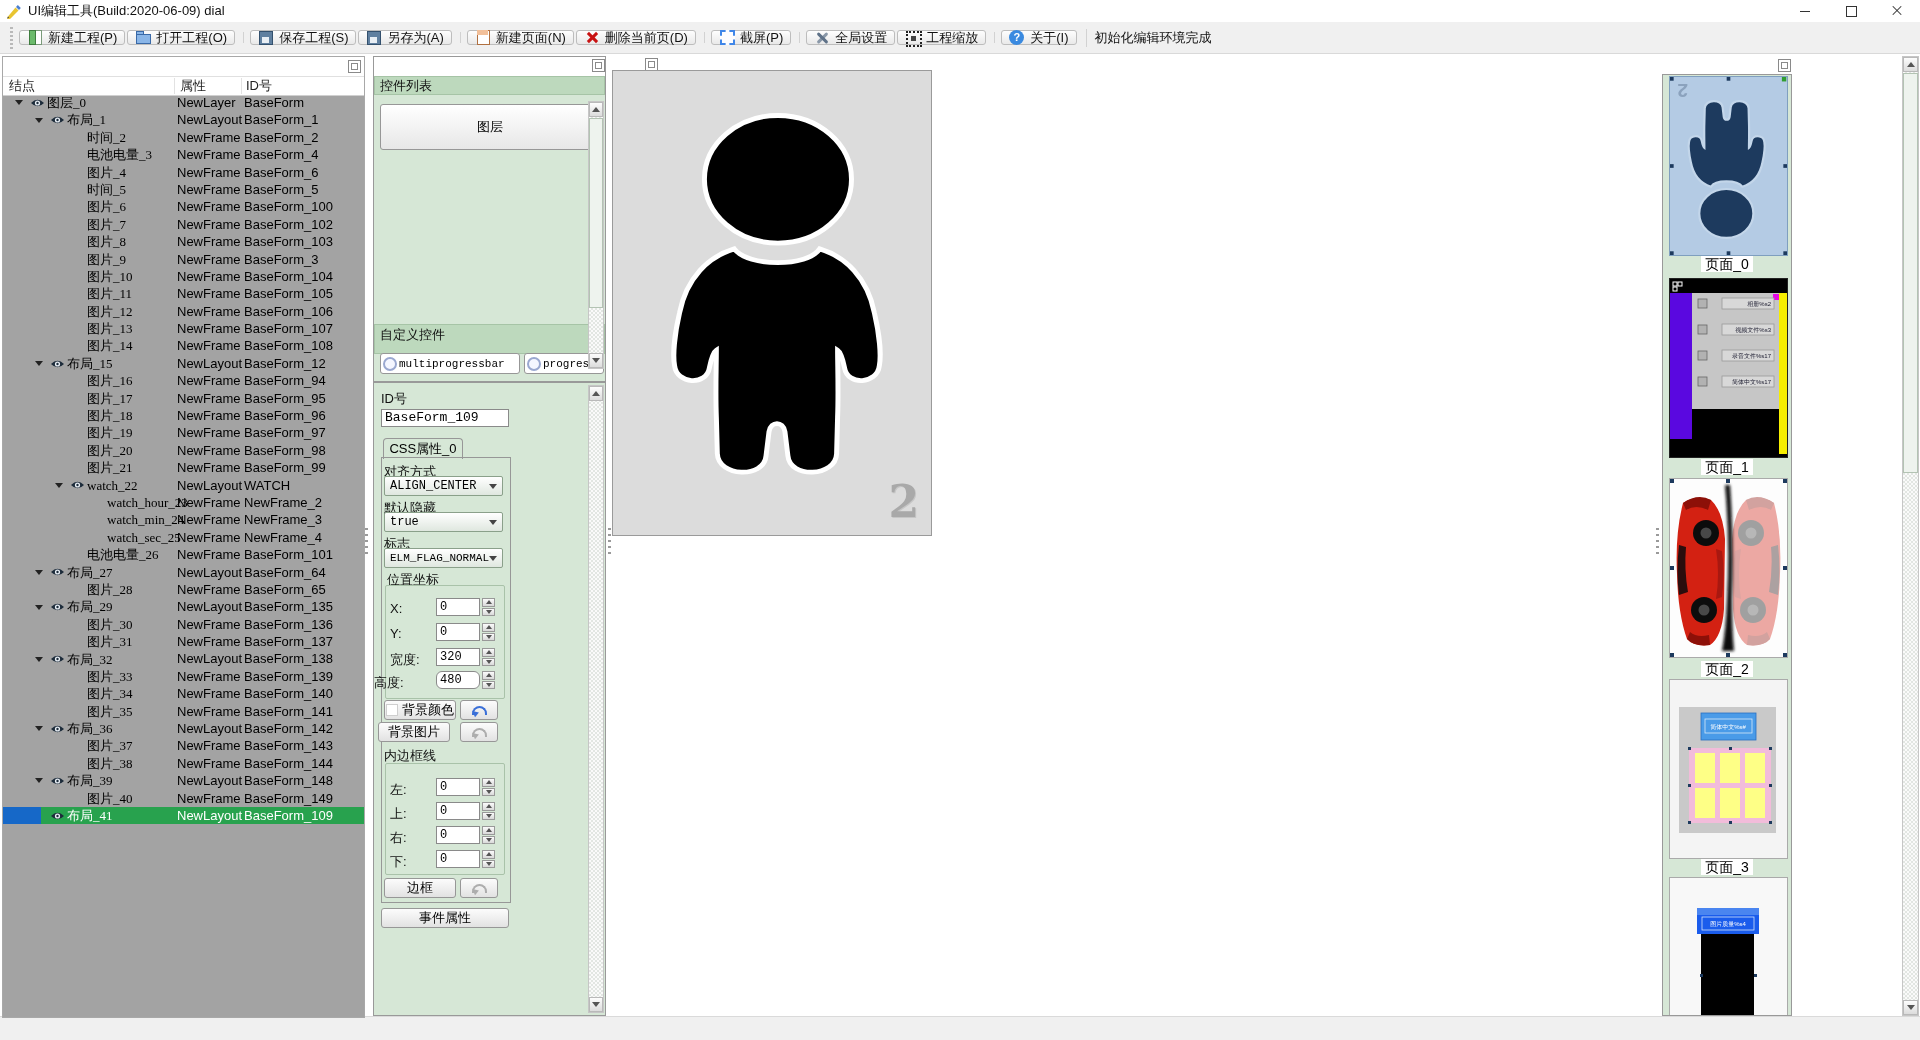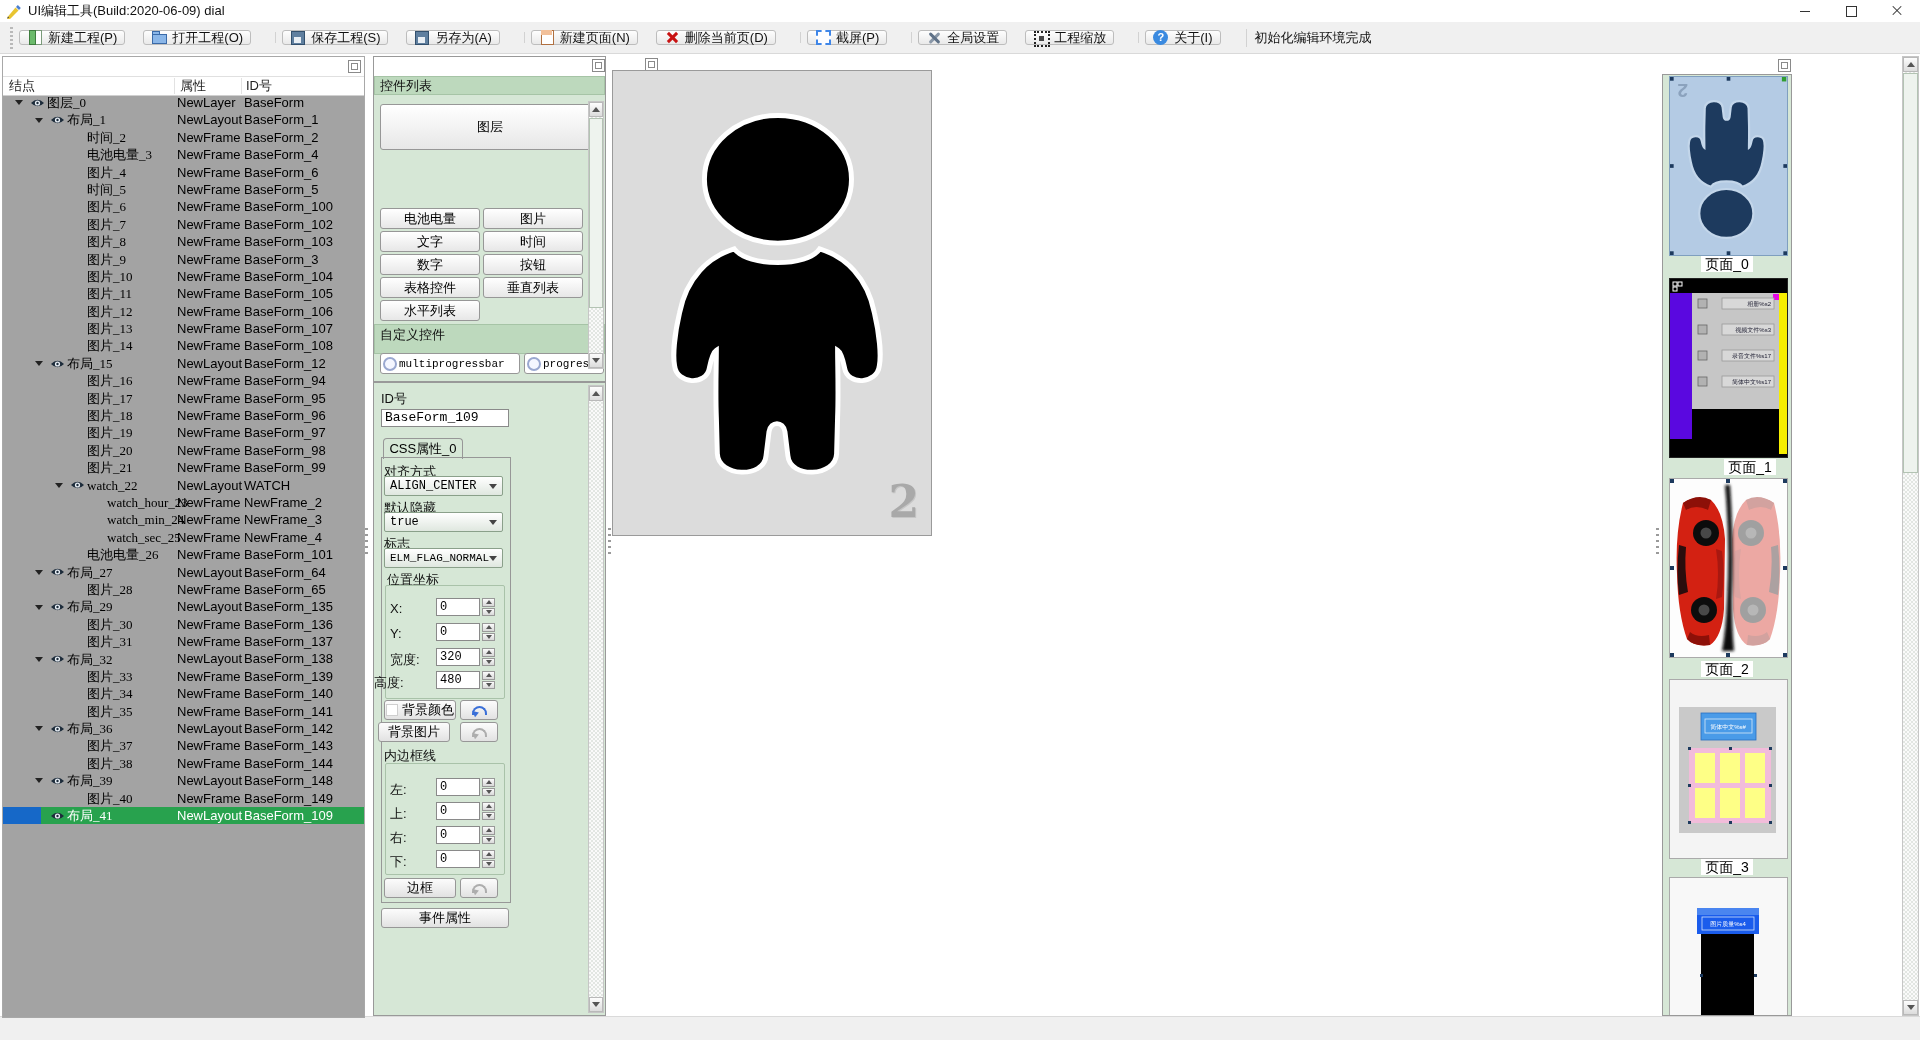--- a/index.html
+++ b/index.html
@@ -17,21 +17,21 @@
   .glyph-min{width:10px;height:1px;background:#333;}
   .glyph-max{width:9px;height:9px;border:1px solid #333;}
   .glyph-close{width:12px;height:12px;position:relative;}
   .glyph-close::before,.glyph-close::after{content:"";position:absolute;left:0;top:5px;width:12px;height:1px;background:#333;}
   .glyph-close::before{transform:rotate(45deg);} .glyph-close::after{transform:rotate(-45deg);}
 
   
   #toolbar{left:0;top:22px;width:1920px;height:32px;background:#f0f0f0;border-bottom:1px solid #d9d9d9;
     display:flex;align-items:center;padding-left:10px;box-sizing:border-box;}
   #tb-grip{width:3px;height:22px;margin-right:6px;background:repeating-linear-gradient(#b9b9b9 0 2px,transparent 2px 4px);}
-  .tb-btn{display:inline-flex;align-items:center;gap:4px;height:15px;padding:0 7px;margin-right:18px;
+  .tb-btn{display:inline-flex;align-items:center;gap:4px;height:15px;padding:0 7px;margin-right:2px;
     border:1px solid #bdbdbd;border-radius:3px;background:linear-gradient(#fefefe,#e9e9e9);
     font-size:13px;color:#111;white-space:nowrap;}
   .tb-btn.group-start{margin-left:13px;position:relative;}
   .tb-btn.group-start::before{content:"";position:absolute;left:-8px;top:1px;bottom:1px;width:1px;background:#d2d2d2;}
   .tb-status{margin-left:16px;font-size:13px;color:#111;position:relative;}
   .tb-status::before{content:"";position:absolute;left:-9px;top:0;bottom:0;width:1px;background:#d2d2d2;}
 
   .tbicon{width:17px;height:16px;position:relative;flex:none;display:inline-block;}
   .new-project-icon::before{content:"";position:absolute;left:2px;top:0;width:11px;height:13px;background:#fff;border:1px solid #7a9a7a;}
   .new-project-icon::after{content:"";position:absolute;left:2px;top:0;width:5px;height:13px;background:#6cbb6c;border:1px solid #3f7d3f;}
@@ -901,40 +901,20 @@
         <span class="tid">BaseForm_109</span>
       </div>
     </div>
 </div>
 <div class="splitter-dots" style="left:365px;top:528px;"></div>
 
 <div class="abs" id="widgets-window">
   <div class="mini-titlebar"></div>
   <div class="green-header" style="top:19px;">控件列表</div>
   <div class="wbtn" style="left:6px;top:47px;width:220px;height:46px;">图层</div>
-  <div id="grid-btns">
-
-      <div class="gbtn">电池电量</div>
-
-      <div class="gbtn">图片</div>
-
-      <div class="gbtn">文字</div>
-
-      <div class="gbtn">时间</div>
-
-      <div class="gbtn">数字</div>
-
-      <div class="gbtn">按钮</div>
-
-      <div class="gbtn">表格控件</div>
-
-      <div class="gbtn">垂直列表</div>
-
-      <div class="gbtn">水平列表</div>
-    </div>
   <div class="green-header" style="top:267px;height:30px;line-height:20px;">自定义控件</div>
   <div class="custom-btn mono" style="left:6px;width:140px;">
     <span class="ring"></span>
     <span>multiprogressbar</span>
   </div>
   <div class="custom-btn mono" style="left:150px;width:80px;">
     <span class="ring"></span>
     <span>progressbar</span>
   </div>
   <div class="sb" style="left:214px;top:44px;width:16px;height:268px;">
@@ -997,21 +977,21 @@
   <div class="spinval mono" style="left:62px;top:265px;">320</div>
   <div class="spin" style="left:108px;top:265px;">
       <b>
         <i class="tu"></i>
       </b>
       <b>
         <i class="td"></i>
       </b>
     </div>
   <span class="spinrow-label" style="left:0;top:291px;">高度:</span>
-  <div class="spinval mono" style="left:62px;top:288px;">480</div>
+  <div class="spinval mono" style="left:62px;top:288px;border-radius:6px;">480</div>
   <div class="spin" style="left:108px;top:288px;">
       <b>
         <i class="tu"></i>
       </b>
       <b>
         <i class="td"></i>
       </b>
     </div>
 
   <div class="pbtn" style="left:10px;top:317px;width:72px;height:20px;">
@@ -1154,21 +1134,21 @@
         <text x="101" y="53" text-anchor="end">视频文件%s3</text>
         <rect x="28" y="72" width="9" height="9" fill="#b2b2b2" stroke="#666" stroke-width="0.8"></rect>
         <rect x="52" y="71" width="52" height="11" fill="#d8d8d8" stroke="#999" stroke-width="0.8"></rect>
         <text x="101" y="79" text-anchor="end">录音文件%s17</text>
         <rect x="28" y="98" width="9" height="9" fill="#b2b2b2" stroke="#666" stroke-width="0.8"></rect>
         <rect x="52" y="97" width="52" height="11" fill="#d8d8d8" stroke="#999" stroke-width="0.8"></rect>
         <text x="101" y="105" text-anchor="end">简体中文%s17</text>
       </g>
     </svg>
   </div>
-  <div class="page-label" style="top:384px;padding-left:23px;"><em>页面_1</em></div>
+  <div class="page-label" style="top:384px;"><em>页面_1</em></div>
 
   <div class="thumb" style="top:403px;height:178px;">
     <svg width="117" height="178" viewBox="0 0 117 178">
       <defs>
           <filter id="carblur" x="-30%" y="-10%" width="160%" height="120%">
             <feGaussianBlur stdDeviation="1.8"></feGaussianBlur>
           </filter>
         </defs>
       <rect x="0" y="0" width="117" height="178" fill="#fdfdfd"></rect>
       <g id="carhalf">

